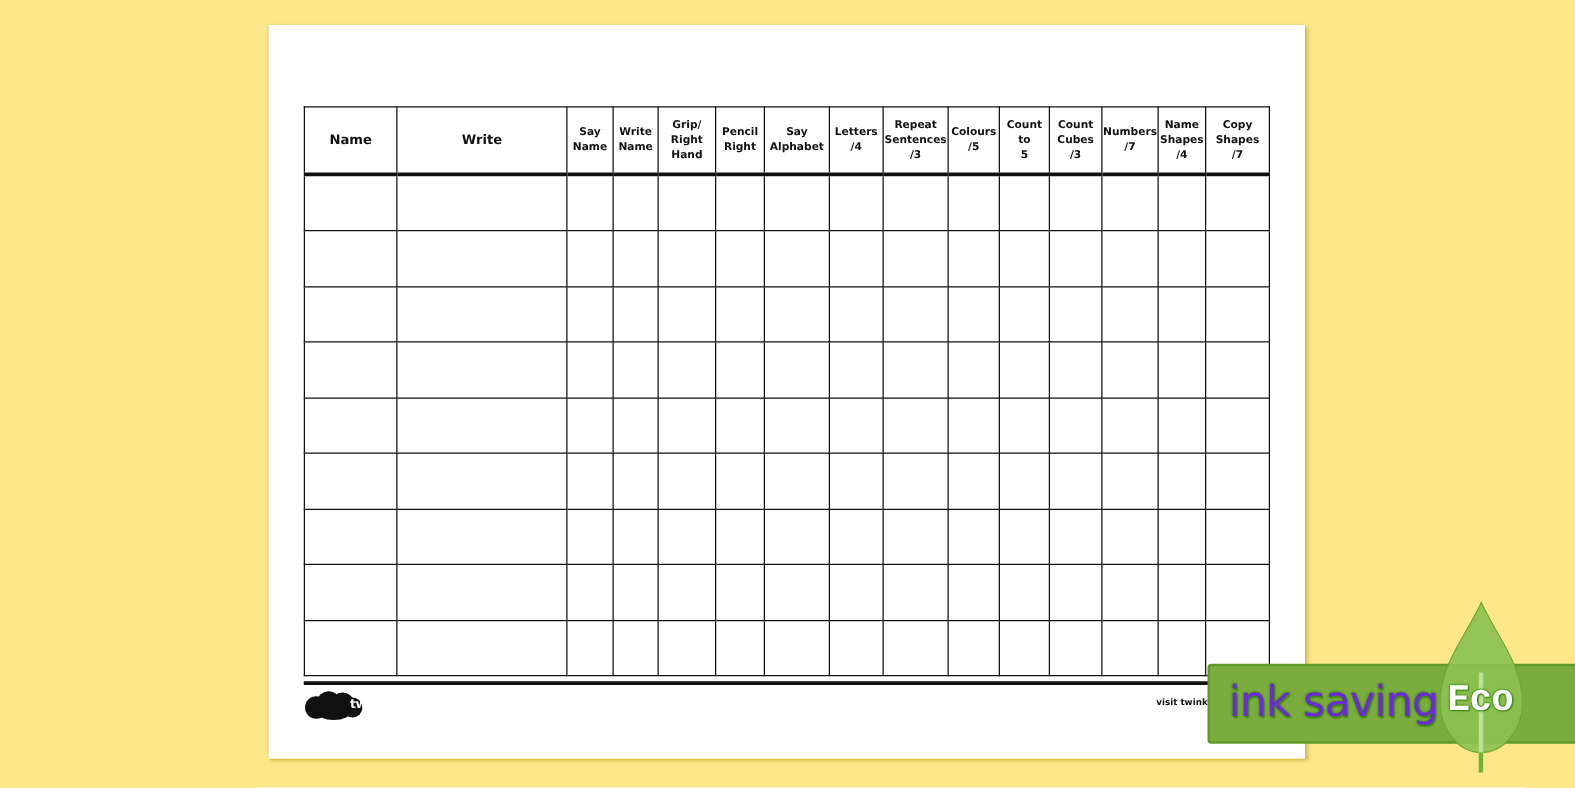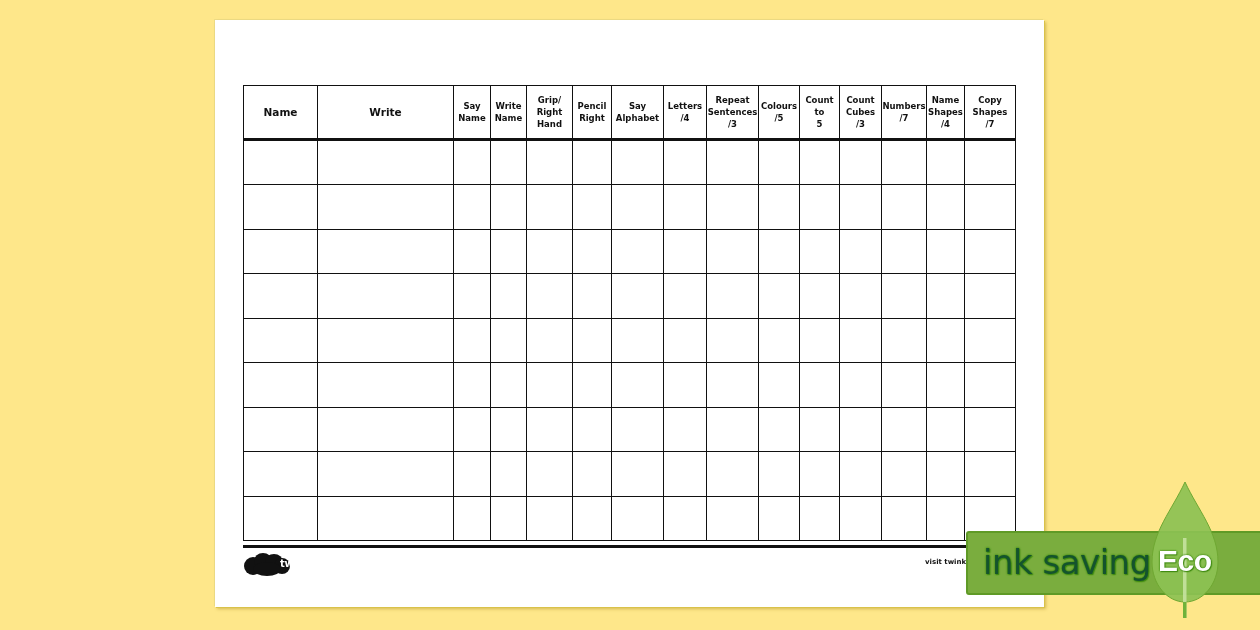--- a/index.html
+++ b/index.html
@@ -46,28 +46,28 @@
   .visit {
     position:absolute; left:710px; top:538px; font-size:7px; font-weight:bold; color:#111;
     white-space:nowrap;
   }
   .eco-banner {
     position:absolute; left:966px; top:531px; width:300px; height:64px;
     background:#7AAD3E; border:2px solid #5f9a26; border-radius:3px;
     box-sizing:border-box;
   }
   .eco-text {
-    position:absolute; left:983px; top:540px; font-size:34px; color:#14532d;
+    position:absolute; left:983px; top:540px; font-size:34px; color:#6d28d9;
     font-family:"DejaVu Sans", sans-serif; letter-spacing:-0.5px; line-height:44px;
     text-shadow: 0 0 2px #3f8a10, 0 0 2px #3f8a10, 1px 1px 1px #3f8a10;
   }
   .leaf { position:absolute; left:1140px; top:480px; width:90px; height:140px; }
   .eco-label {
     position:absolute; left:1158px; top:540px; font-size:30px; font-weight:bold; color:#fff;
-    font-family:Liberation Sans, sans-serif; line-height:42px; letter-spacing:-0.5px;
+    font-family:Liberation Mono, monospace; line-height:42px; letter-spacing:-0.5px;
     text-shadow: 0 0 2px #3f8a10, 0 0 2px #3f8a10, 1px 1px 1px #3f8a10;
   }
 </style>
 </head>
 <body>
 
 <div class="paper">
 
   <table class="grid">
     <colgroup id="cols">

